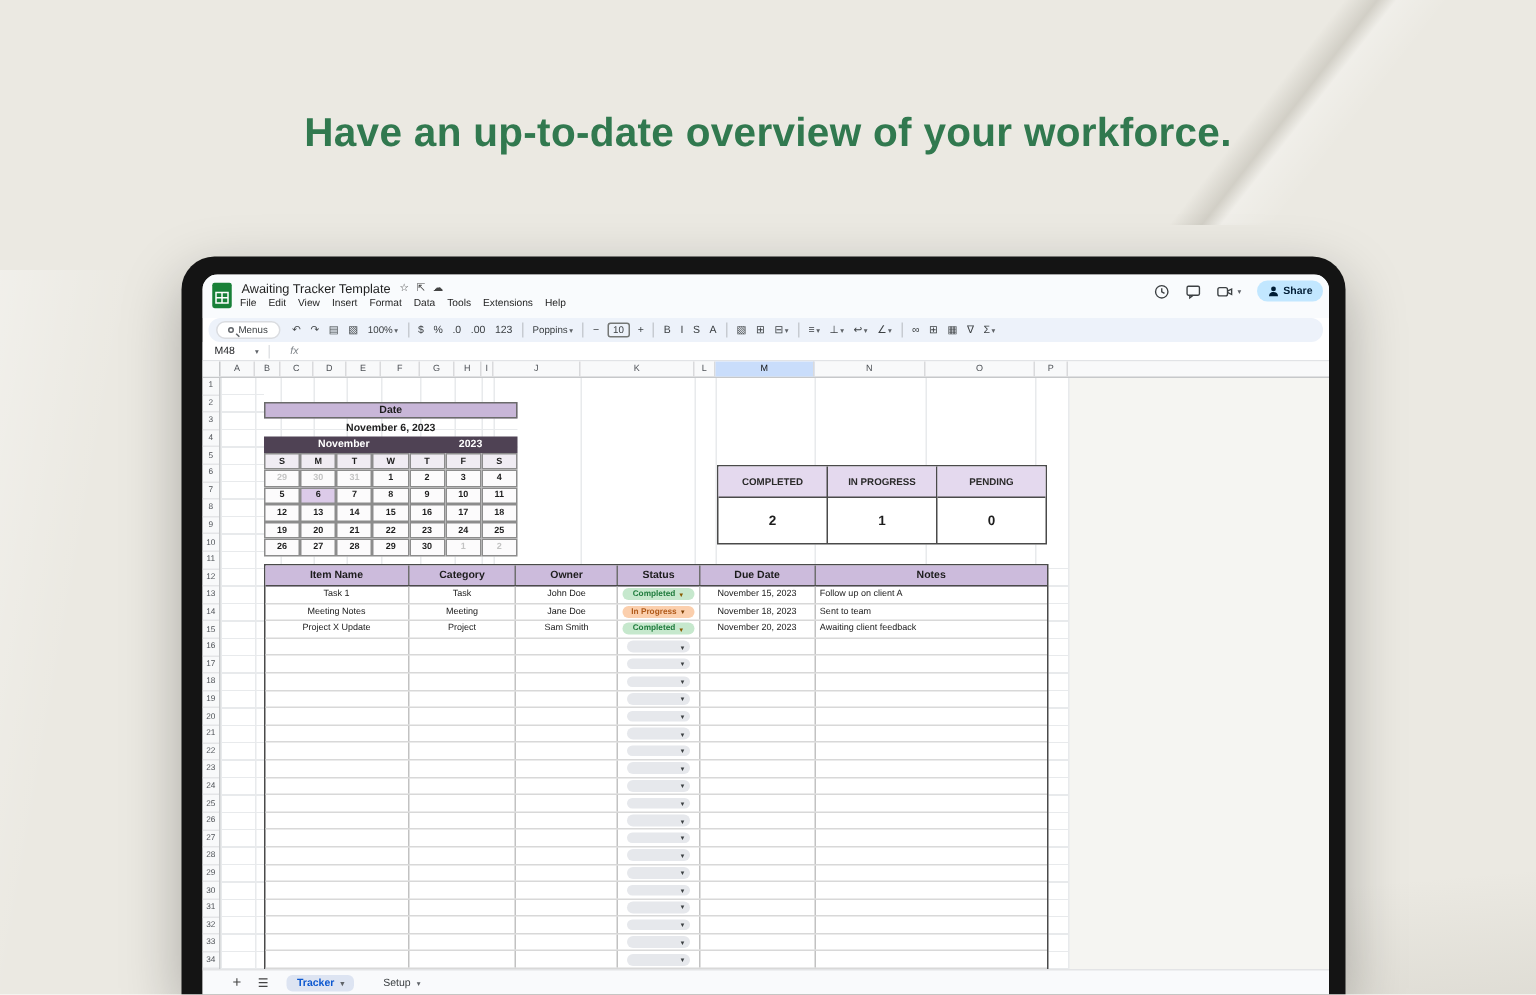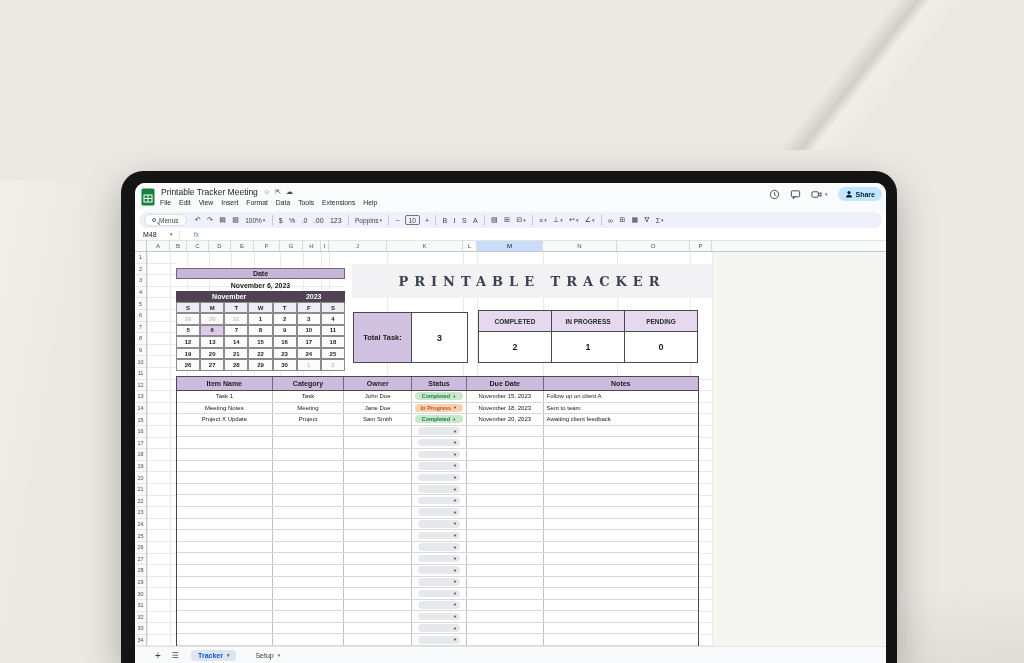--- a/index.html
+++ b/index.html
@@ -133,34 +133,35 @@
   .sheet-tab.active { background:#dde4f2; color:#0b57d0; font-weight:bold; }
 </style>
 </head>
 <body>
 
 <div class="crease crease-tr"></div>
 <div class="crease crease-l"></div>
 <div class="crease crease-b"></div>
 
 <div class="hero">
+  <div class="hero-title">Have an up-to-date overview of your workforce.</div>
 </div>
 
 <div class="laptop">
   <div class="screen">
 
     <div class="gs-header">
       <svg class="gs-logo" viewBox="0 0 14 18">
         <rect x="0.5" y="0.5" width="13" height="17" rx="1.6" fill="#188038"></rect>
         <rect x="3" y="7" width="8" height="7" fill="none" stroke="#ffffff" stroke-width="1"></rect>
         <line x1="3" y1="10.5" x2="11" y2="10.5" stroke="#ffffff" stroke-width="1"></line>
         <line x1="7" y1="7" x2="7" y2="14" stroke="#ffffff" stroke-width="1"></line>
       </svg>
       <div class="gs-titlerow">
-        <span class="gs-doctitle">Printable Tracker Meeting</span>
+        <span class="gs-doctitle">Awaiting Tracker Template</span>
         <span class="gs-title-icons" style="display:flex;gap:5px;">
             <span class="gs-mini-ic">☆</span>
             <span class="gs-mini-ic">⇱</span>
             <span class="gs-mini-ic">☁</span>
           </span>
       </div>
       <div class="gs-menubar">
           <span class="menu-item">File</span>
           <span class="menu-item">Edit</span>
           <span class="menu-item">View</span>
@@ -322,23 +323,20 @@
           <div class="rn" style="top: 301.6px; height: 11.6px;">27</div>
           <div class="rn" style="top: 313.2px; height: 11.6px;">28</div>
           <div class="rn" style="top: 324.8px; height: 11.6px;">29</div>
           <div class="rn" style="top: 336.4px; height: 11.6px;">30</div>
           <div class="rn" style="top: 348px; height: 11.6px;">31</div>
           <div class="rn" style="top: 359.6px; height: 11.6px;">32</div>
           <div class="rn" style="top: 371.2px; height: 11.6px;">33</div>
           <div class="rn" style="top: 382.8px; height: 11.6px;">34</div>
         </div>
 
-      <div class="banner">
-        <span class="banner-text">PRINTABLE TRACKER</span>
-      </div>
 
       <div class="cal">
         <div class="cal-date-hdr">Date</div>
         <div class="cal-date-val">November 6, 2023</div>
         <div class="cal-month">
           <span class="m">November</span>
           <span class="y">2023</span>
         </div>
         <div class="cal-row">
             <div class="cal-cell cal-wd">S</div>
@@ -391,24 +389,20 @@
               <div class="cal-cell">27</div>
               <div class="cal-cell">28</div>
               <div class="cal-cell">29</div>
               <div class="cal-cell">30</div>
               <div class="cal-cell muted">1</div>
               <div class="cal-cell muted">2</div>
             </div>
           </div>
       </div>
 
-      <div class="totaltask">
-        <div class="tt-label">Total Task:</div>
-        <div class="tt-val">3</div>
-      </div>
 
       <div class="summary">
         <div class="sum-row sum-h">
             <div class="sum-cell">COMPLETED</div>
             <div class="sum-cell">IN PROGRESS</div>
             <div class="sum-cell">PENDING</div>
           </div>
         <div class="sum-row sum-v">
             <div class="sum-cell">2</div>
             <div class="sum-cell">1</div>

